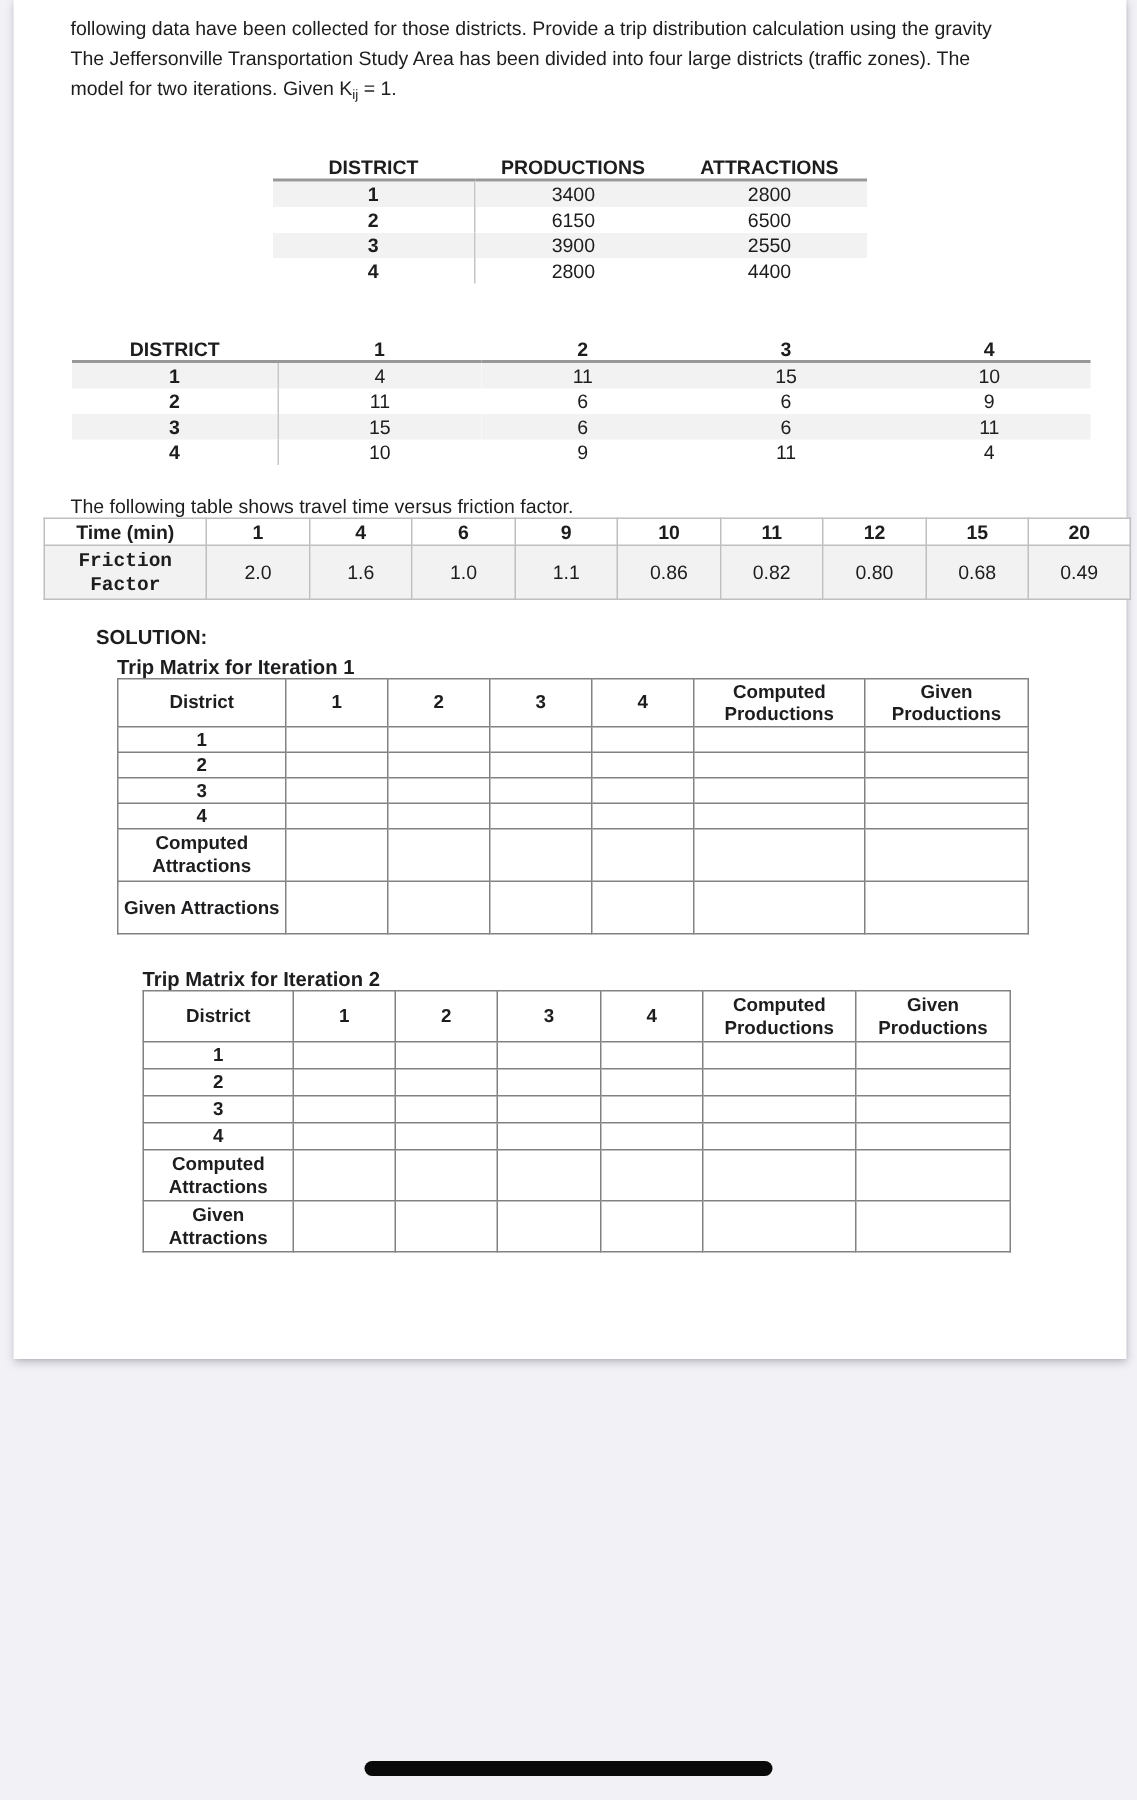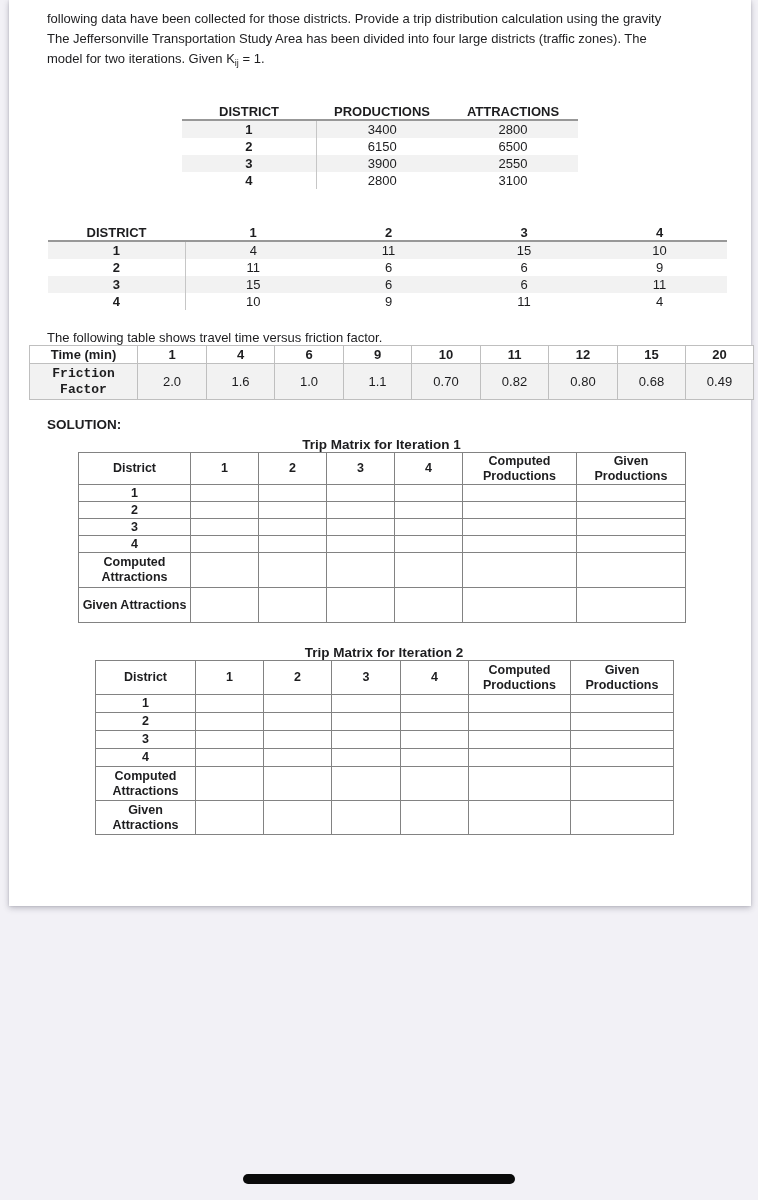--- a/index.html
+++ b/index.html
@@ -45,21 +45,21 @@
   .matrix tbody th{font-weight:bold;line-height:15px;}
   .tm1{left:69px;top:452px;width:607px;}
   .tm2{left:86px;top:660px;width:578px;}
   .tm1 thead tr{height:32px;}
   .tm2 thead tr{height:34px;}
   .tm1 tbody tr{height:17px;}
   .tm2 tbody tr{height:18px;}
   .tm1 tbody tr.two-line{height:35px;}
   .tm2 tbody tr.two-line{height:34px;}
 
-  .matrix-title{font-weight:bold;font-size:13.5px;text-align:center;white-space:nowrap;}
+  .matrix-title{font-weight:bold;font-size:13.5px;text-align:left;white-space:nowrap;}
   .solution-heading{font-weight:bold;font-size:13.5px;white-space:nowrap;}
 
   .home-indicator{
     position:absolute;left:243px;top:1174px;width:272px;height:10px;
     border-radius:5px;background:#0a0a0a;
   }
 </style>
 </head>
 <body>
 
@@ -97,21 +97,21 @@
         <td>6500</td>
       </tr>
       <tr>
         <td>3</td>
         <td>3900</td>
         <td>2550</td>
       </tr>
       <tr>
         <td>4</td>
         <td>2800</td>
-        <td>3100</td>
+        <td>4400</td>
       </tr>
     </tbody>
   </table>
 
 
   <table class="abs striped t2">
     <colgroup>
         <col style="width:137px">
         <col style="width:136px">
         <col style="width:135px">
@@ -188,30 +188,30 @@
         <th>20</th>
       </tr>
     </thead>
     <tbody>
       <tr>
         <th><span class="wrap">Friction Factor</span></th>
         <td>2.0</td>
         <td>1.6</td>
         <td>1.0</td>
         <td>1.1</td>
-        <td>0.70</td>
+        <td>0.86</td>
         <td>0.82</td>
         <td>0.80</td>
         <td>0.68</td>
         <td>0.49</td>
       </tr>
     </tbody>
   </table>
 
-  <div class="abs solution-heading" style="left:38px;top:417px;">SOLUTION:</div>
+  <div class="abs solution-heading" style="left:55px;top:417px;">SOLUTION:</div>
 
   <div class="abs matrix-title" style="left:69px;top:437px;width:607px;">Trip Matrix for Iteration 1</div>
 
   <table class="abs matrix tm1">
     <colgroup>
         <col style="width:112px">
         <col style="width:68px">
         <col style="width:68px">
         <col style="width:68px">
         <col style="width:68px">

